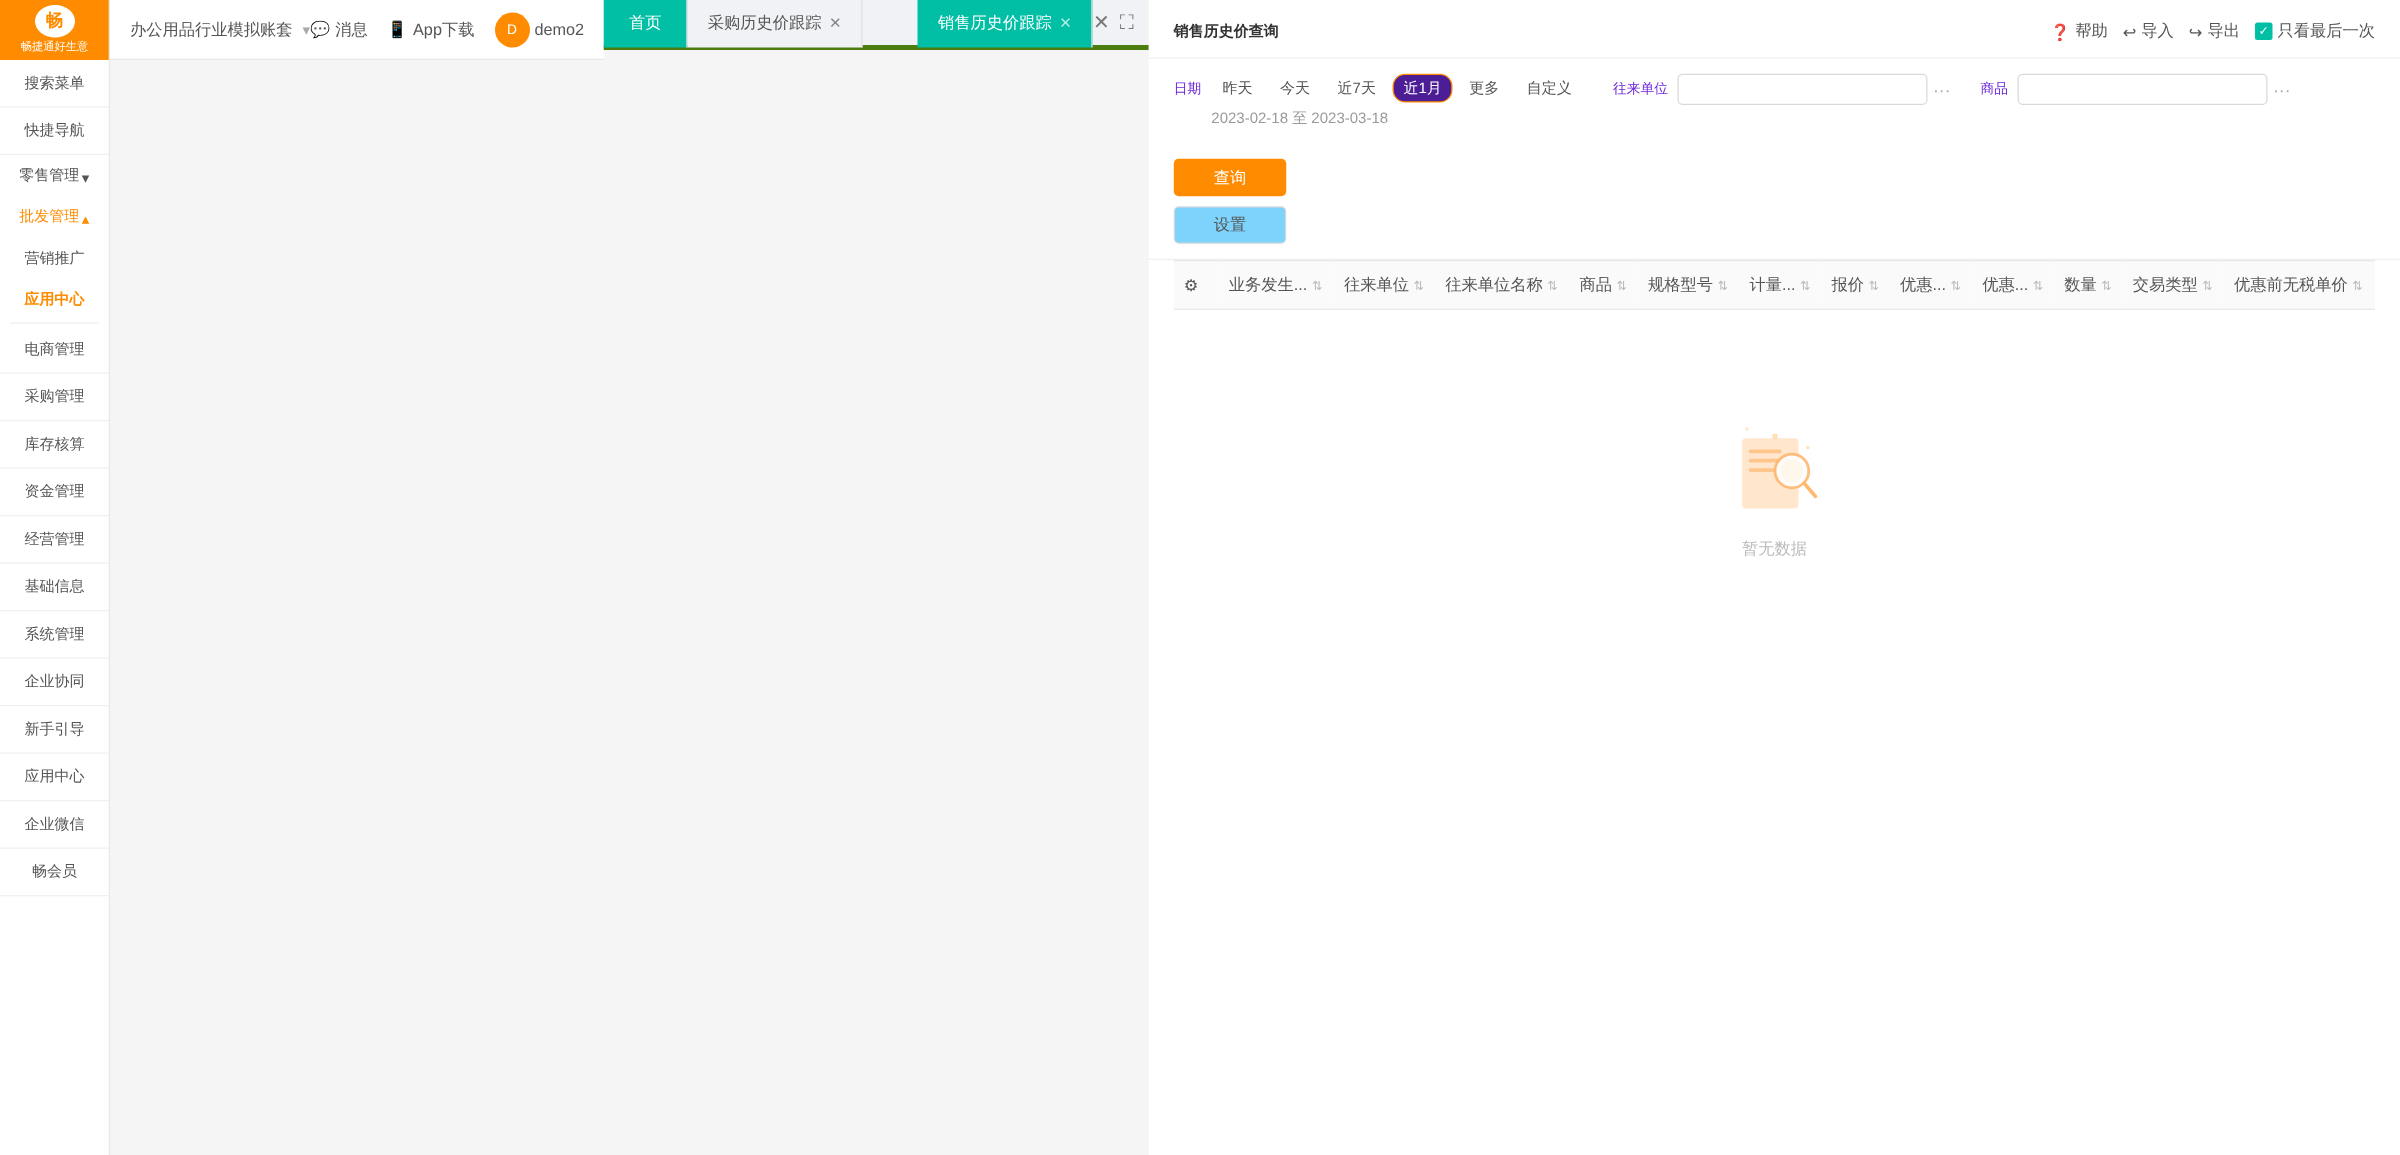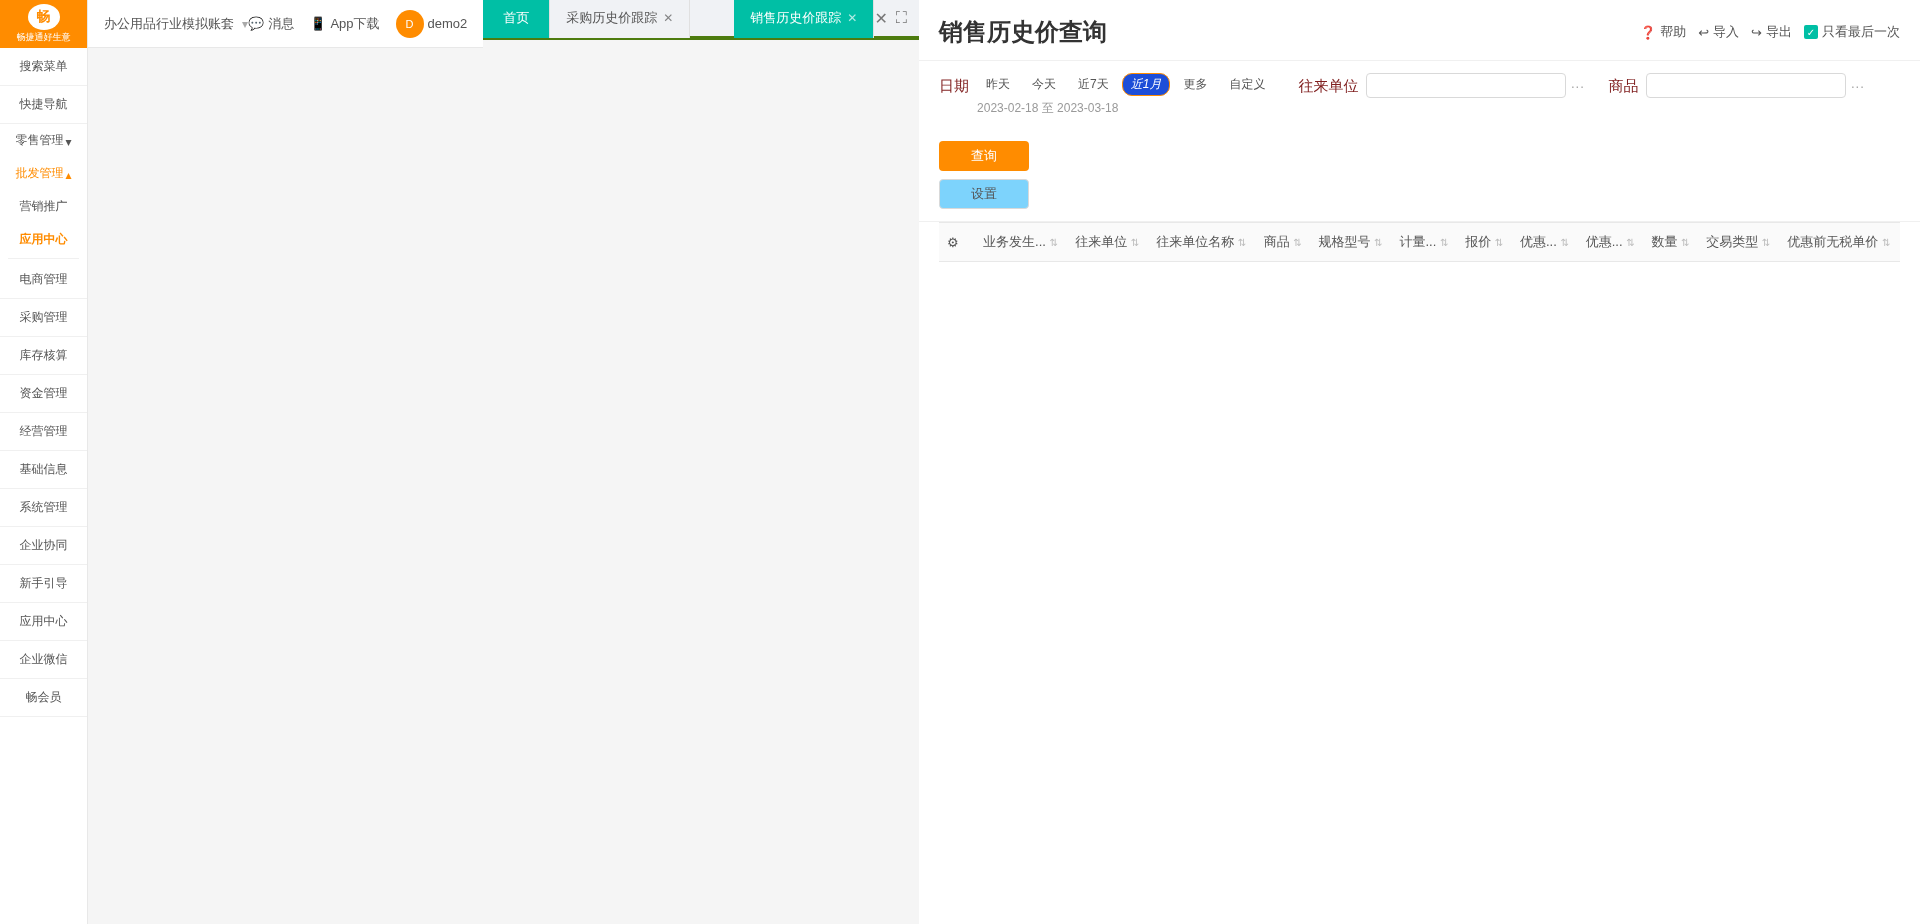--- a/index.html
+++ b/index.html
@@ -36,34 +36,34 @@
     .tab .tab-close { font-size: 12px; opacity: 0.7; }
     .tab-home { background: #00bfa5; color: #fff; padding: 0 20px; }
     .tabs-right { margin-left: auto; display: flex; align-items: center; gap: 8px; padding-right: 12px; }
     .tabs-right-btn { background: none; border: none; cursor: pointer; font-size: 16px; color: #777; }
 
     
     .page-content { flex: 1; background: #fff; overflow: auto; padding: 0; }
 
     
     .page-header { padding: 16px 20px 12px; display: flex; align-items: center; justify-content: space-between; border-bottom: 1px solid #f0f0f0; }
-    .page-title { font-size: 24px; font-weight: 600; color: #333; }
+    .page-title { font-size: 12px; font-weight: 600; color: #333; }
     .page-header-actions { display: flex; align-items: center; gap: 12px; }
     .header-action-btn { display: flex; align-items: center; gap: 4px; font-size: 13px; color: #555; cursor: pointer; }
     .checkbox-label { display: flex; align-items: center; gap: 4px; font-size: 13px; color: #555; cursor: pointer; }
     .checkbox-checked { width: 14px; height: 14px; background: #00bfa5; border-radius: 2px; display: flex; align-items: center; justify-content: center; color: #fff; font-size: 10px; }
 
     
     .filter-bar { padding: 12px 20px; display: flex; align-items: flex-start; gap: 24px; border-bottom: 1px solid #f0f0f0; flex-wrap: wrap; }
     .filter-group { display: flex; align-items: flex-start; gap: 8px; }
-    .filter-label { font-size: 15px; color: #7f1d1d; padding-top: 4px; white-space: nowrap; }
+    .filter-label { font-size: 11px; color: #6d28d9; padding-top: 4px; white-space: nowrap; }
     .filter-dates { display: flex; flex-direction: column; gap: 4px; }
     .date-options { display: flex; align-items: center; gap: 4px; }
     .date-btn { padding: 2px 8px; font-size: 12px; border-radius: 3px; cursor: pointer; border: 1px solid transparent; color: #555; }
-    .date-btn.active { background: #1d4ed8; color: #fff; border-color: #ff8c00; border-radius: 10px; font-style: italic; }
+    .date-btn.active { background: #4c1d95; color: #fff; border-color: #ff8c00; border-radius: 10px; }
     .date-range { font-size: 12px; color: #999; }
     .filter-input-group { display: flex; align-items: center; gap: 4px; }
     .filter-input { border: 1px solid #d9d9d9; border-radius: 4px; padding: 4px 8px; font-size: 13px; min-width: 200px; color: #333; outline: none; }
     .filter-dots { color: #aaa; cursor: pointer; font-size: 14px; }
     .query-btn { background: #ff8c00; color: #fff; border: none; border-radius: 4px; padding: 6px 32px; font-size: 13px; cursor: pointer; }
     .settings-btn { background: #7dd3fc; color: #555; border: 1px solid #d9d9d9; border-radius: 4px; padding: 5px 16px; font-size: 13px; cursor: pointer; margin-top: 4px; }
 
     
     .table-container { padding: 0 20px; }
     .data-table { width: 100%; border-collapse: collapse; font-size: 13px; }
@@ -304,15 +304,33 @@
               <span>优惠前无税单价</span>
               <span class="sort-arrows"> ⇅</span>
             </th>
           </tr>
         </thead>
         <tbody>
         </tbody>
       </table>
     </div>
 
+    <div class="empty-state">
+      <svg class="empty-img" viewBox="0 0 120 120" fill="none" xmlns="http://www.w3.org/2000/svg">
+
+        <rect x="25" y="30" width="60" height="75" rx="4" fill="#ffe0c0" opacity="0.8"></rect>
+        <rect x="32" y="42" width="35" height="4" rx="2" fill="#ffb870" opacity="0.7"></rect>
+        <rect x="32" y="52" width="45" height="4" rx="2" fill="#ffb870" opacity="0.7"></rect>
+        <rect x="32" y="62" width="28" height="4" rx="2" fill="#ffb870" opacity="0.7"></rect>
+
+        <circle cx="78" cy="65" r="18" fill="#fff" stroke="#ffb870" stroke-width="3" opacity="0.9"></circle>
+        <circle cx="78" cy="65" r="12" fill="#fff5ea" opacity="0.9"></circle>
+        <line x1="91" y1="78" x2="103" y2="92" stroke="#ffb870" stroke-width="4" stroke-linecap="round"></line>
+
+        <circle cx="60" cy="28" r="3" fill="#ffcc88" opacity="0.6"></circle>
+        <circle cx="95" cy="40" r="2" fill="#ffcc88" opacity="0.5"></circle>
+        <circle cx="30" cy="20" r="2" fill="#ffcc88" opacity="0.4"></circle>
+      </svg>
+      <span class="empty-text">暂无数据</span>
+    </div>
 
   </div>
 </div>
 
 </body></html>

